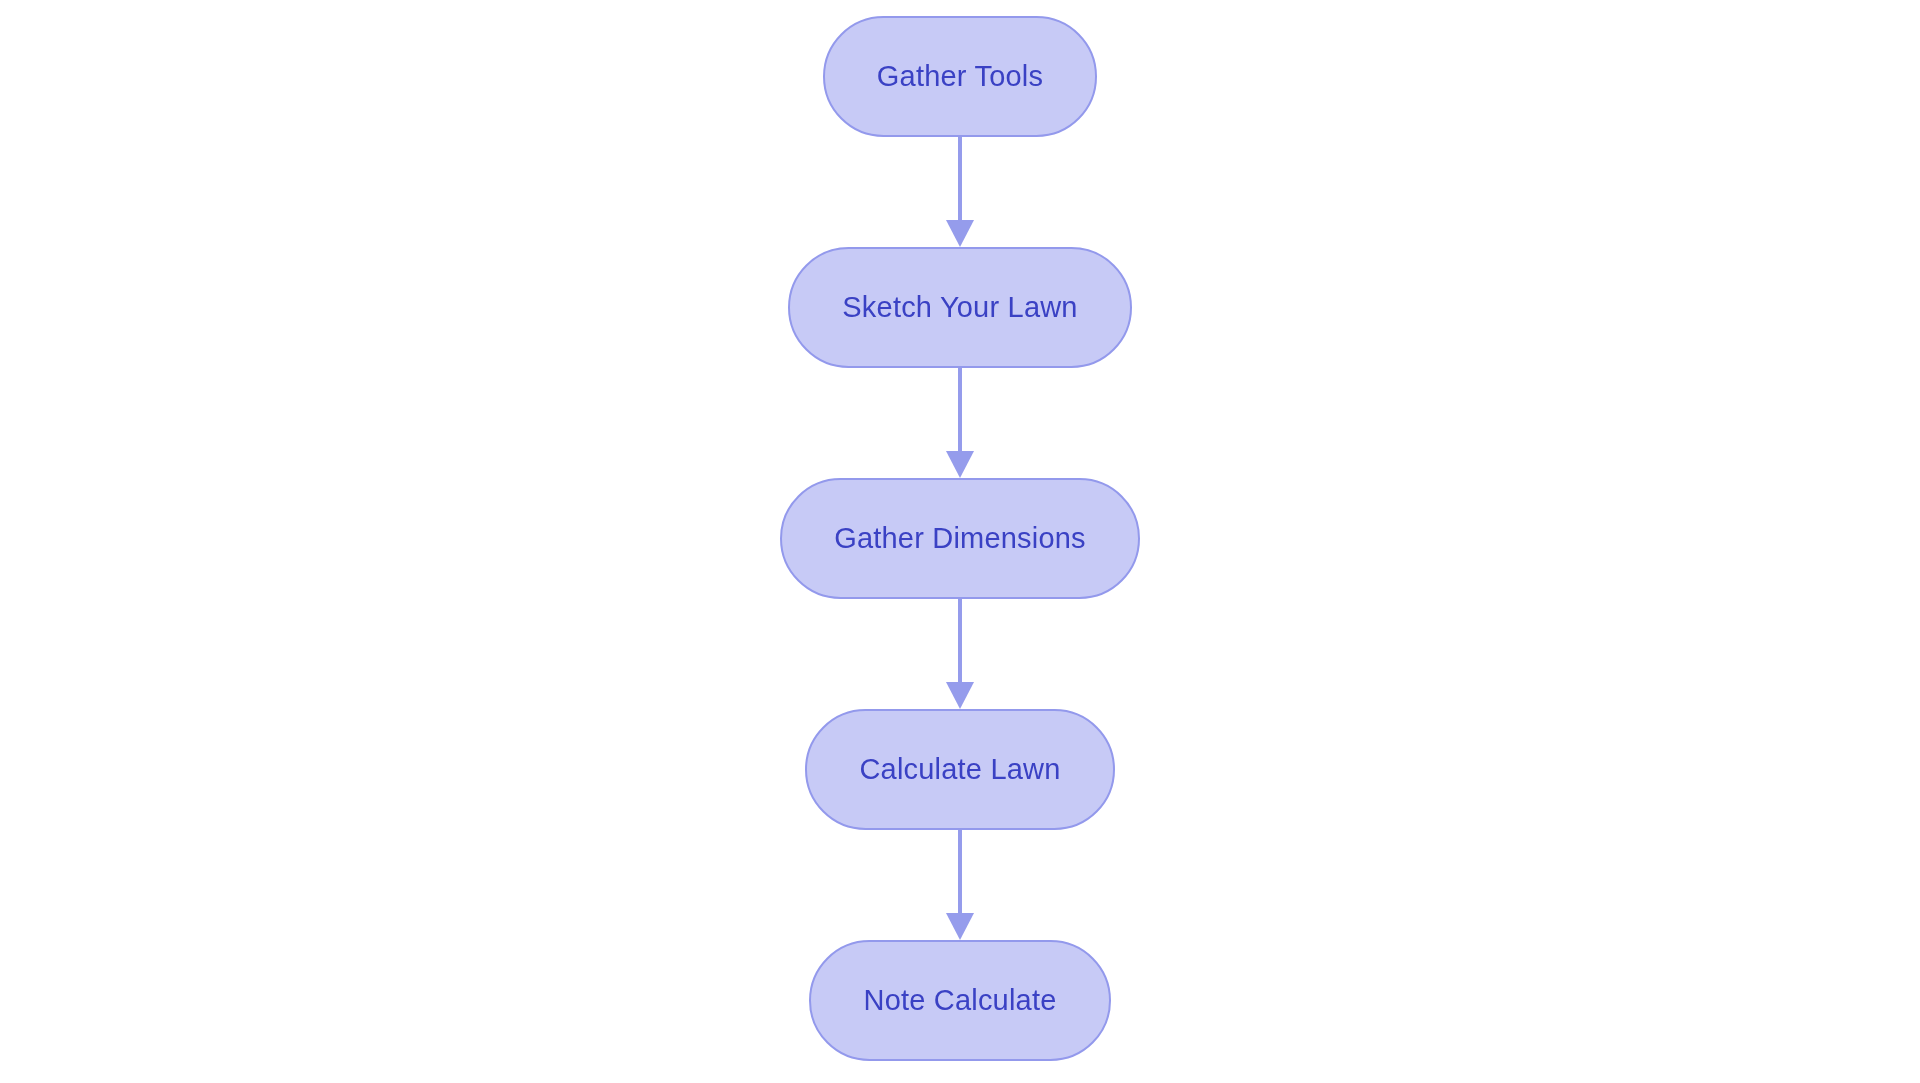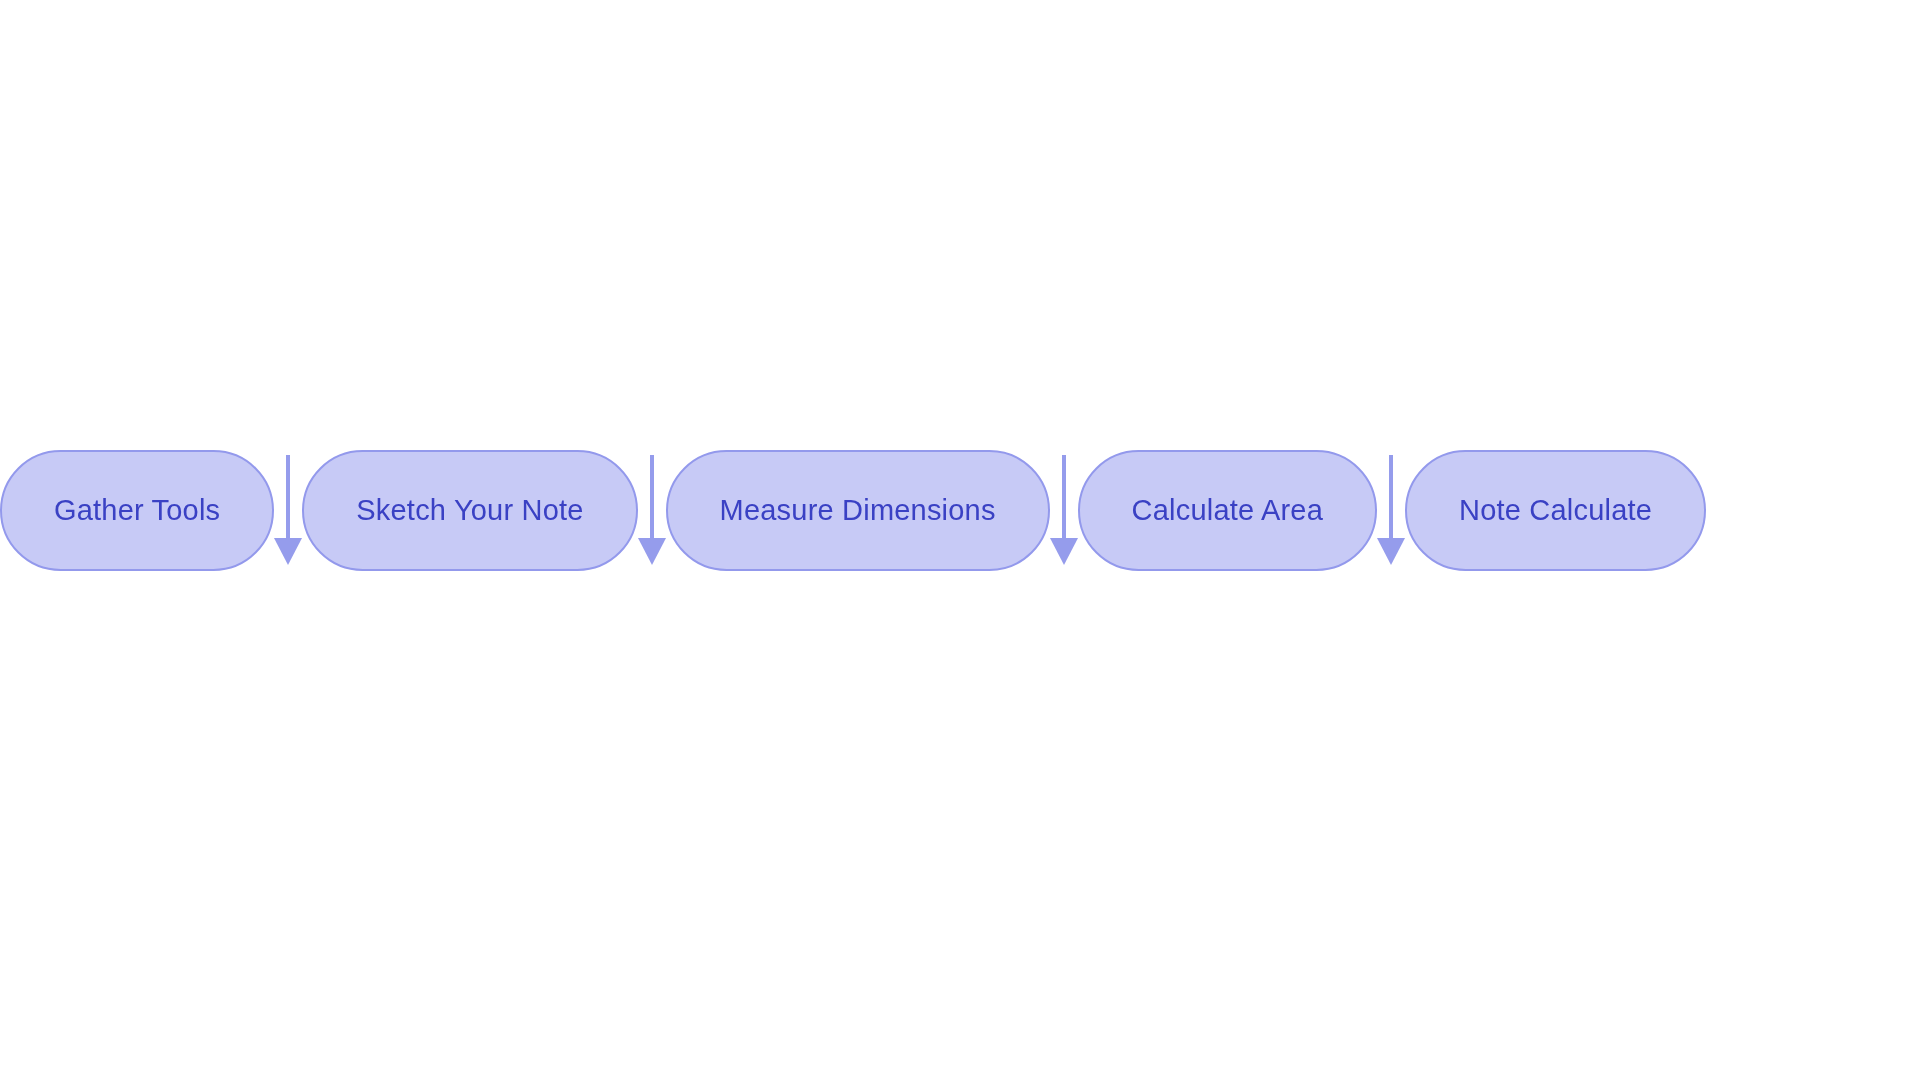--- a/index.html
+++ b/index.html
@@ -14,21 +14,21 @@
     width: 1920px;
     height: 1083px;
     background: var(--background);
     font-family: "Liberation Sans", "DejaVu Sans", sans-serif;
     overflow: hidden;
   }
   .canvas {
     width: 1920px;
     height: 1004px;
     display: flex;
-    flex-direction: row;
+    flex-direction: column;
     align-items: center;
     padding-top: 16px;
   }
   .node {
     height: 121px;
     min-width: 240px;
     padding: 0 52px;
     background: var(--node_fill);
     border: 2px solid var(--node_border);
     border-radius: 61px;
@@ -71,39 +71,39 @@
   <div class="node">
     <span class="node-label">Gather Tools</span>
   </div>
 
   <div class="arrow">
     <div class="arrow-shaft"></div>
     <div class="arrow-head"></div>
   </div>
 
   <div class="node">
-    <span class="node-label">Sketch Your Note</span>
+    <span class="node-label">Sketch Your Lawn</span>
   </div>
 
   <div class="arrow">
     <div class="arrow-shaft"></div>
     <div class="arrow-head"></div>
   </div>
 
   <div class="node">
-    <span class="node-label">Measure Dimensions</span>
+    <span class="node-label">Gather Dimensions</span>
   </div>
 
   <div class="arrow">
     <div class="arrow-shaft"></div>
     <div class="arrow-head"></div>
   </div>
 
   <div class="node">
-    <span class="node-label">Calculate Area</span>
+    <span class="node-label">Calculate Lawn</span>
   </div>
 
   <div class="arrow">
     <div class="arrow-shaft"></div>
     <div class="arrow-head"></div>
   </div>
 
   <div class="node">
     <span class="node-label">Note Calculate</span>
   </div>

